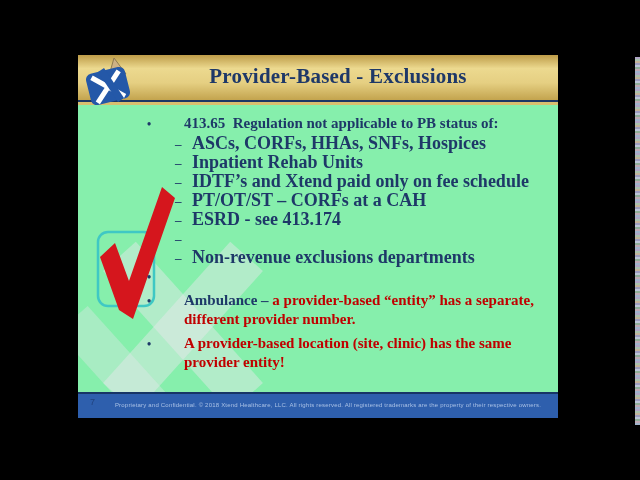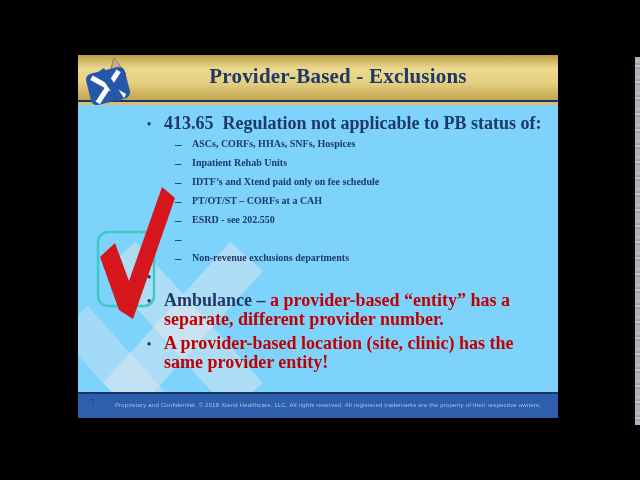--- a/index.html
+++ b/index.html
@@ -3,21 +3,21 @@
 <meta charset="utf-8">
 <style>
   html,body{margin:0;padding:0;}
   body{
     width:640px;height:480px;position:relative;background:#000;
     font-family:"Liberation Serif", serif;overflow:hidden;
   }
   
   .slide{
     position:absolute;left:78px;top:55px;width:480px;height:363px;
-    background:#7dd3fc;overflow:hidden;
+    background:#86efac;overflow:hidden;
   }
   
   .title-band{
     position:absolute;left:0;top:0;width:480px;height:45px;
     background:linear-gradient(180deg,#bd9c48 0%,#ecd98f 30%,#e5cf82 62%,#c3a44e 100%);
   }
   .navy-rule{position:absolute;left:0;top:45px;width:480px;height:2px;background:#1b3564;}
   .gold-rule{position:absolute;left:0;top:47px;width:480px;height:3px;background:#d9be6f;}
   .slide-title{
     position:absolute;left:60px;top:9px;width:400px;text-align:center;
@@ -30,22 +30,22 @@
   .wm2{left:10px;top:250px;width:190px;height:44px;transform:rotate(-48deg);}
   .wm3{left:-30px;top:300px;width:150px;height:40px;transform:rotate(48deg);opacity:.35;}
   
   .checkgfx{position:absolute;left:6px;top:122px;width:100px;height:150px;}
   
   .content{position:absolute;left:0;top:50px;width:480px;}
   .row{display:flex;align-items:flex-start;line-height:19px;}
   .l1 .marker{width:17px;margin-left:69px;font-size:12px;color:#1e3868;font-weight:bold;flex:none;padding-top:1px;}
   .l2 .marker{width:17px;margin-left:97px;font-size:13px;color:#1e3868;font-weight:bold;flex:none;}
   .text{flex:1;font-weight:bold;color:#1e3868;white-space:pre-wrap;padding-right:6px;}
-  .l1 .text{font-size:18px;}
-  .l2 .text{font-size:10px;}
+  .l1 .text{font-size:15px;margin-left:20px;}
+  .l2 .text{font-size:18px;}
   .red{color:#c00000;}
   .gap4{height:4px;}
   .gap5{height:5px;}
   .pad-top{height:9px;}
   
   .footer{
     position:absolute;left:0;bottom:0;width:480px;height:26px;
     background:#2e5fad;border-top:2px solid #173566;box-sizing:border-box;
   }
   .page-num{
@@ -115,21 +115,21 @@
     <div class="row l2">
       <span class="marker">–</span>
       <span class="text">IDTF’s and Xtend paid only on fee schedule</span>
     </div>
     <div class="row l2">
       <span class="marker">–</span>
       <span class="text">PT/OT/ST – CORFs at a CAH</span>
     </div>
     <div class="row l2">
       <span class="marker">–</span>
-      <span class="text">ESRD - see 202.550</span>
+      <span class="text">ESRD - see 413.174</span>
     </div>
     <div class="row l2">
       <span class="marker">–</span>
     </div>
     <div class="row l2">
       <span class="marker">–</span>
       <span class="text">Non-revenue exclusions departments</span>
     </div>
 
     <div class="row l1">

